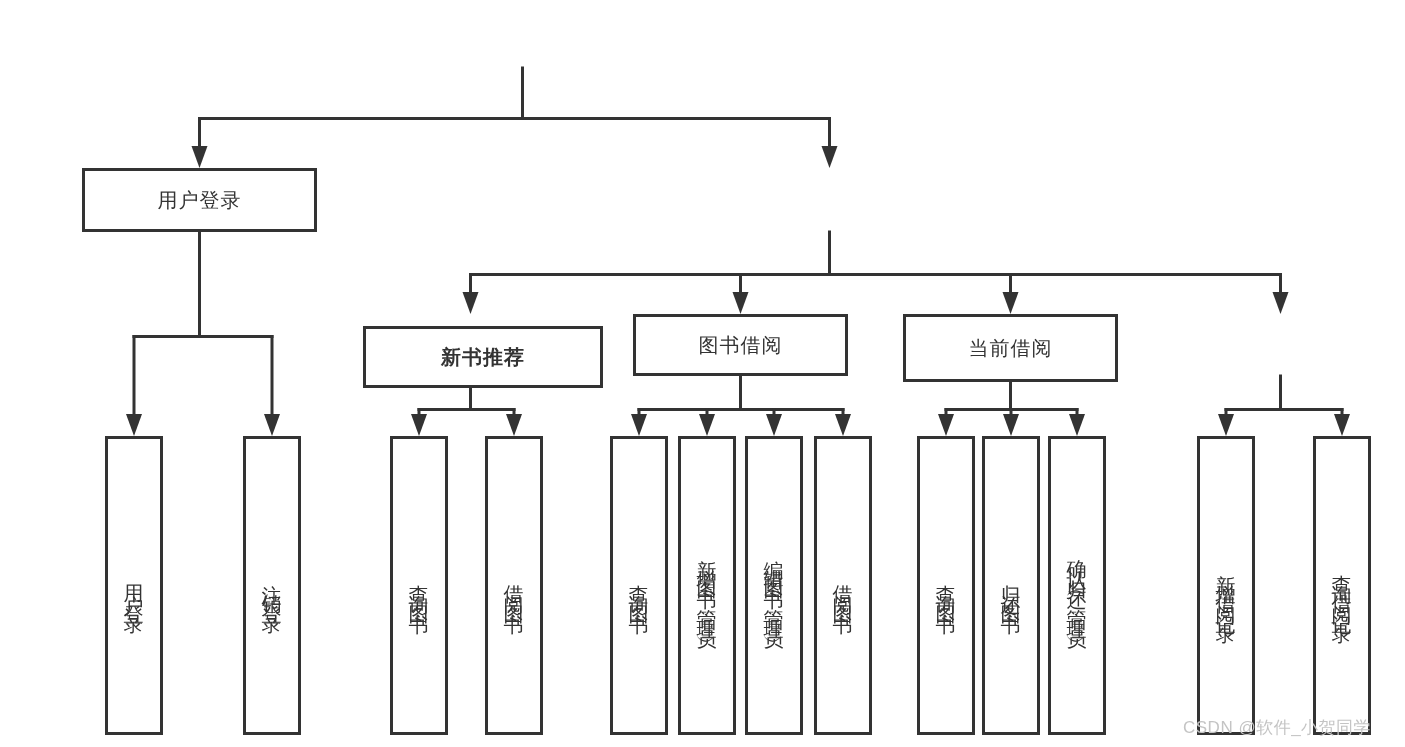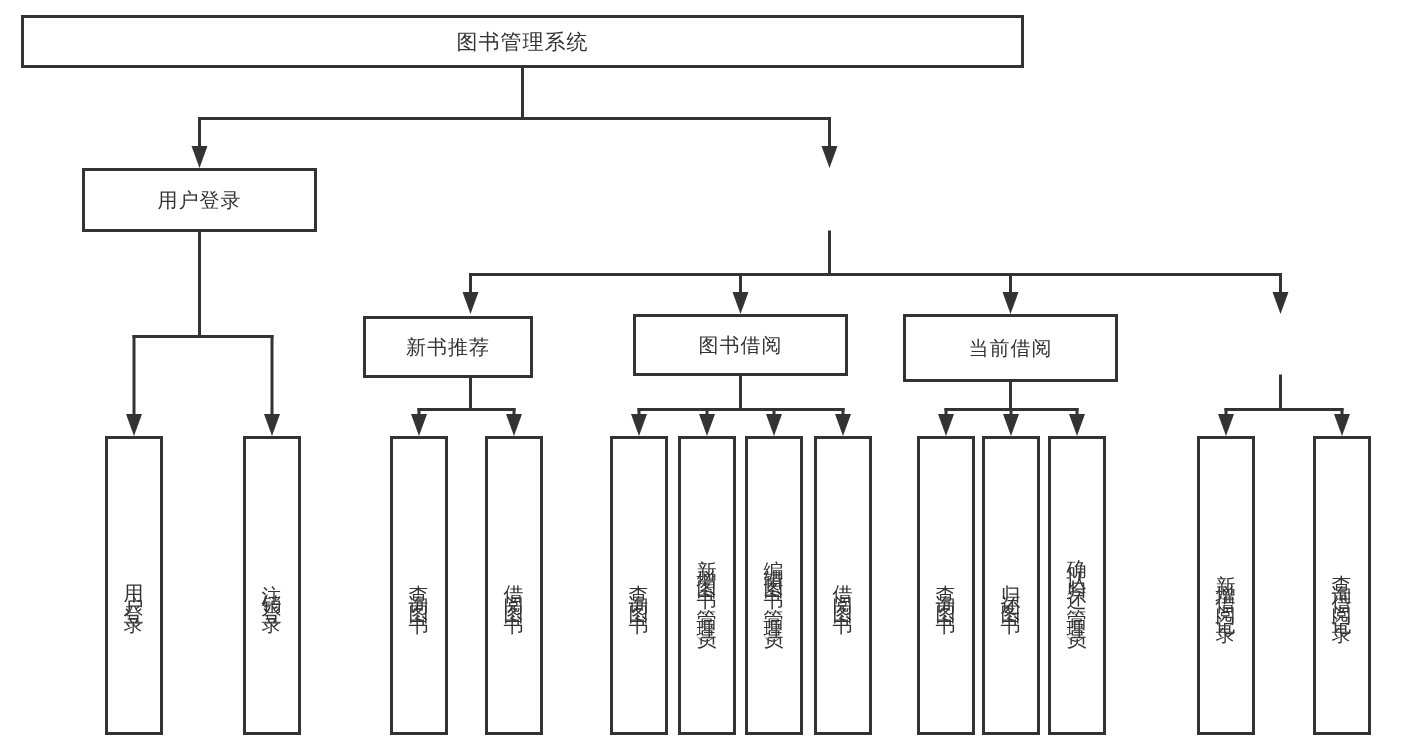--- a/index.html
+++ b/index.html
@@ -121,29 +121,26 @@
 
       <polygon points="938,414 954,414 946,436"></polygon>
       <polygon points="1003,414 1019,414 1011,436"></polygon>
       <polygon points="1069,414 1085,414 1077,436"></polygon>
 
       <polygon points="1218,414 1234,414 1226,436"></polygon>
       <polygon points="1334,414 1350,414 1342,436"></polygon>
     </g>
   </svg>
 
-  <div class="box h-box root-box" style="left:21px; top:15px; width:1003px; height:53px;">
-    <span>图书管理系统</span>
-  </div>
 
   <div class="box h-box" style="left:82px; top:168px; width:235px; height:64px;">
     <span>用户登录</span>
   </div>
 
-  <div class="box h-box" style="left:363px; top:316px; width:170px; height:62px;">
+  <div class="box h-box" style="left:363px; top:326px; width:240px; height:62px;font-weight:bold;">
     <span>新书推荐</span>
   </div>
   <div class="box h-box" style="left:633px; top:314px; width:215px; height:62px;">
     <span>图书借阅</span>
   </div>
   <div class="box h-box" style="left:903px; top:314px; width:215px; height:68px;">
     <span>当前借阅</span>
   </div>
 
   <div class="box v-box" style="left:105px; top:436px; width:58px; height:299px;">
@@ -183,14 +180,15 @@
     <span>确认归还（管理员）</span>
   </div>
 
   <div class="box v-box" style="left:1197px; top:436px; width:58px; height:299px;">
     <span>新增借阅记录</span>
   </div>
   <div class="box v-box" style="left:1313px; top:436px; width:58px; height:299px;">
     <span>查询借阅记录</span>
   </div>
 
+  <div class="watermark">CSDN @软件_小贺同学</div>
 
 </div>
 
 </body></html>

